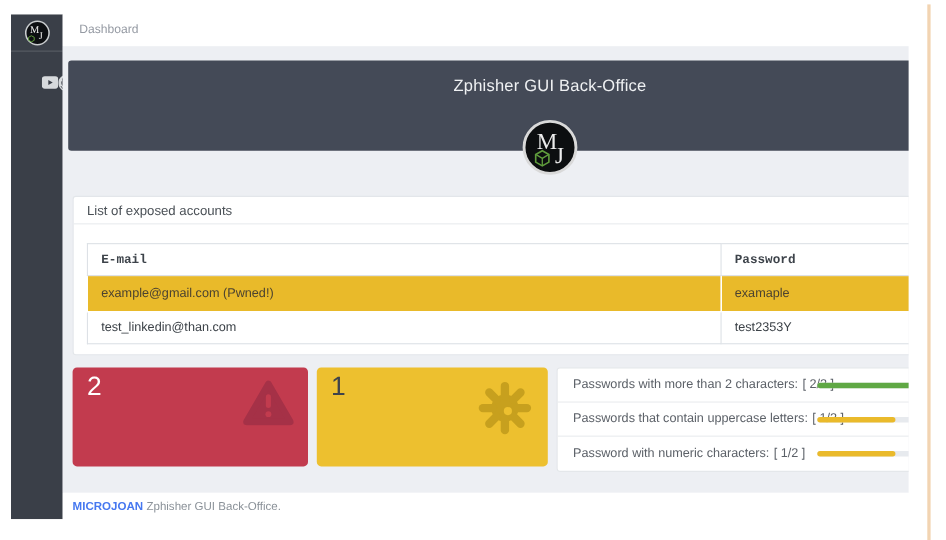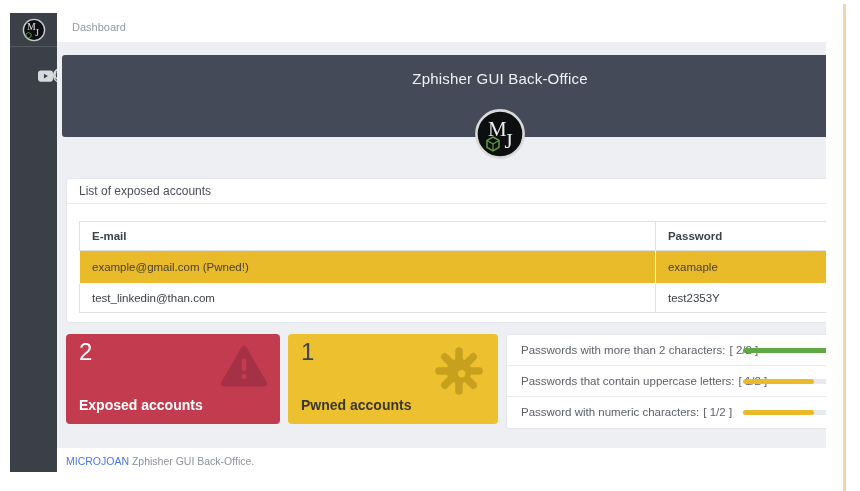--- a/index.html
+++ b/index.html
@@ -34,21 +34,21 @@
 
   .panel { position:absolute; left:9px; top:136px; width:872px; height:145px;
            background:#fff; border:1px solid #e3e6ea; border-radius:3px; }
   .panel-header { height:25px; line-height:25px; padding-left:12px; font-size:12px;
                   color:#4a5056; border-bottom:1px solid #e8ebee; }
   .panel-body { padding:17px 12px 12px 12px; }
   table.accounts { width:848px; border-collapse:collapse; font-size:11.5px; color:#3c4248;
                    border:1px solid #dde1e6; table-layout:fixed; }
   table.accounts th, table.accounts td { text-align:left; font-weight:normal;
                    border:1px solid #dde1e6; padding:0 12px; overflow:hidden; white-space:nowrap; }
-  table.accounts th { font-weight:bold; height:29px; color:#3d434a; }
+  table.accounts th { font-weight:bold; height:29px; color:#3d434a;font-family:Liberation Mono, monospace; }
   table.accounts td { height:29px; }
   tr.row-highlight td { height:33px; color:#4b4230; border-color:rgba(255,255,255,.35); }
   .col-email { width:68%; } .col-pass { width:32%; }
 
   .mini-card { position:absolute; top:292px; height:90px; border-radius:4px; }
   .card-red { left:9px; width:214px; }
   .card-yellow { left:231px; width:210px; }
   .mini-card .num { position:absolute; left:13px; top:4px; font-size:24px; }
   .mini-card .lbl { position:absolute; left:13px; bottom:11px; font-size:14px; font-weight:bold; }
   .card-red .num, .card-red .lbl { color:#ffffff; }
@@ -62,21 +62,21 @@
               white-space:nowrap; }
   .stat-row:last-child { border-bottom:none; }
   .stat-count { margin-left:4px; }
   .progress-track { position:absolute; left:236px; top:13px; width:142px; height:5px;
                     background:#e7eaee; border-radius:3px; }
   .progress-fill { height:5px; border-radius:3px; }
 
   
   .footer { position:absolute; left:47px; top:435px; width:881px; height:24px; background:#fff; }
   .footer-inner { padding-left:9px; line-height:26px; font-size:10.5px; color:#8b9299; }
-  .footer-brand { color:#4678f0; font-weight:normal; text-decoration:none; cursor:pointer; }
+  .footer-brand { color:#4678f0; font-weight:bold; text-decoration:none; cursor:pointer; }
 </style>
 </head>
 <body>
 
 <div class="screen">
 
   <div class="app">
 
     <div class="sidebar" style="background: rgb(58, 63, 72);">
       <div class="logo-box">
@@ -165,42 +165,40 @@
 
       <div class="mini-card card-red" style="background: rgb(194, 59, 78);">
         <div class="num">2</div>
         <div class="card-icon">
           <svg width="46" height="42" viewBox="0 0 46 42">
             <path d="M23 4 L43 38.5 H3 Z" fill="#a53147" stroke="#a53147" stroke-width="6" stroke-linejoin="round"></path>
             <rect x="20.7" y="13.5" width="4.6" height="12.5" rx="2.3" fill="#c23b4e"></rect>
             <circle cx="23" cy="31.5" r="2.7" fill="#c23b4e"></circle>
           </svg>
         </div>
-        <div class="lbl">Exposed accounts</div>
       </div>
 
       <div class="mini-card card-yellow" style="background: rgb(237, 192, 47);">
         <div class="num">1</div>
         <div class="card-icon">
           <svg width="52" height="52" viewBox="0 0 48 48">
             <circle cx="24" cy="24" r="11.5" fill="#c7a01e"></circle>
             <g stroke="#c7a01e" stroke-width="7" stroke-linecap="round">
               <line x1="34" y1="24" x2="42.5" y2="24"></line>
               <line x1="31.1" y1="31.1" x2="37.1" y2="37.1"></line>
               <line x1="24" y1="34" x2="24" y2="42.5"></line>
               <line x1="16.9" y1="31.1" x2="10.9" y2="37.1"></line>
               <line x1="14" y1="24" x2="5.5" y2="24"></line>
               <line x1="16.9" y1="16.9" x2="10.9" y2="10.9"></line>
               <line x1="24" y1="14" x2="24" y2="5.5"></line>
               <line x1="31.1" y1="16.9" x2="37.1" y2="10.9"></line>
             </g>
             <circle cx="26.5" cy="26.5" r="3.4" fill="#edc02f"></circle>
           </svg>
         </div>
-        <div class="lbl">Pwned accounts</div>
       </div>
 
       <div class="stats">
         <div class="stat-row">
           <span class="stat-label">Passwords with more than 2 characters:</span><span class="stat-count">[ 2/2 ]</span>
           <div class="progress-track">
             <div class="progress-fill" style="background: rgb(95, 168, 68); width: 100%;"></div>
           </div>
         </div>
         <div class="stat-row">

